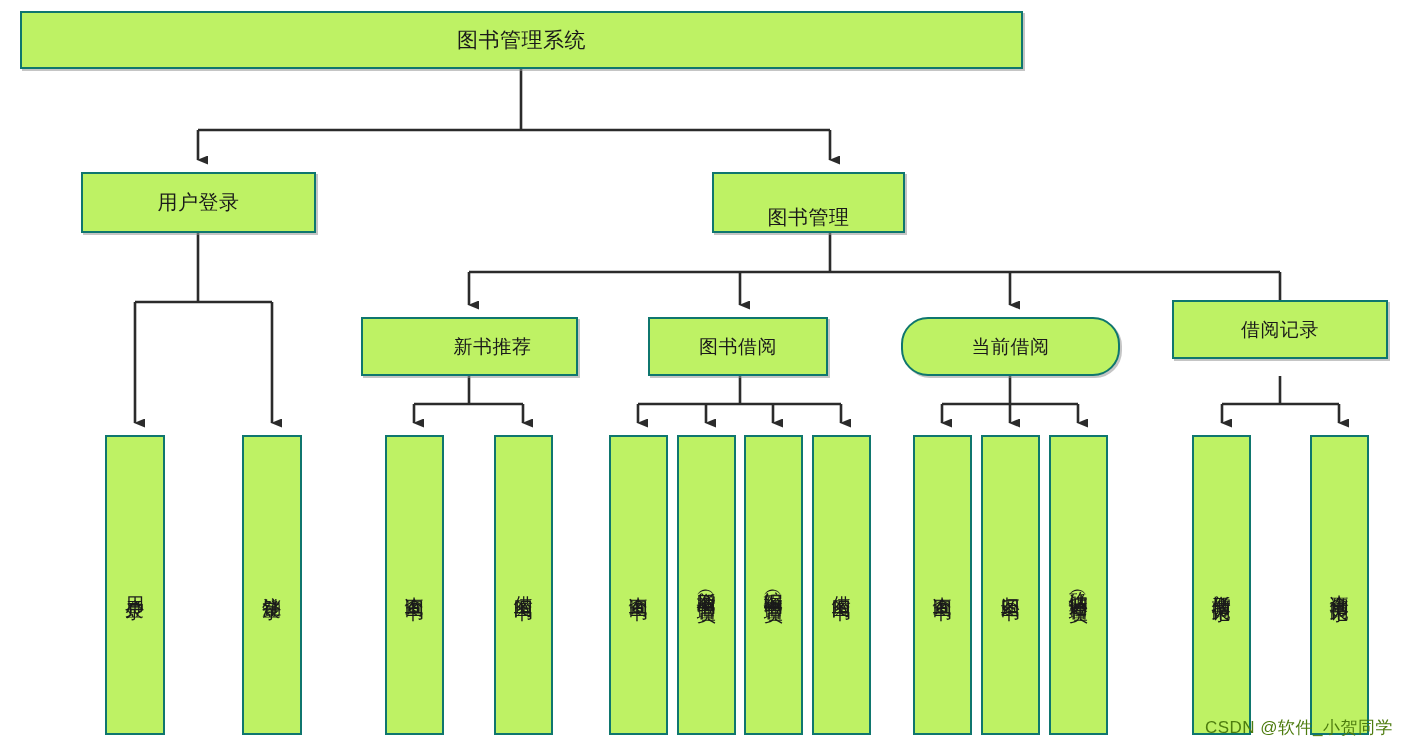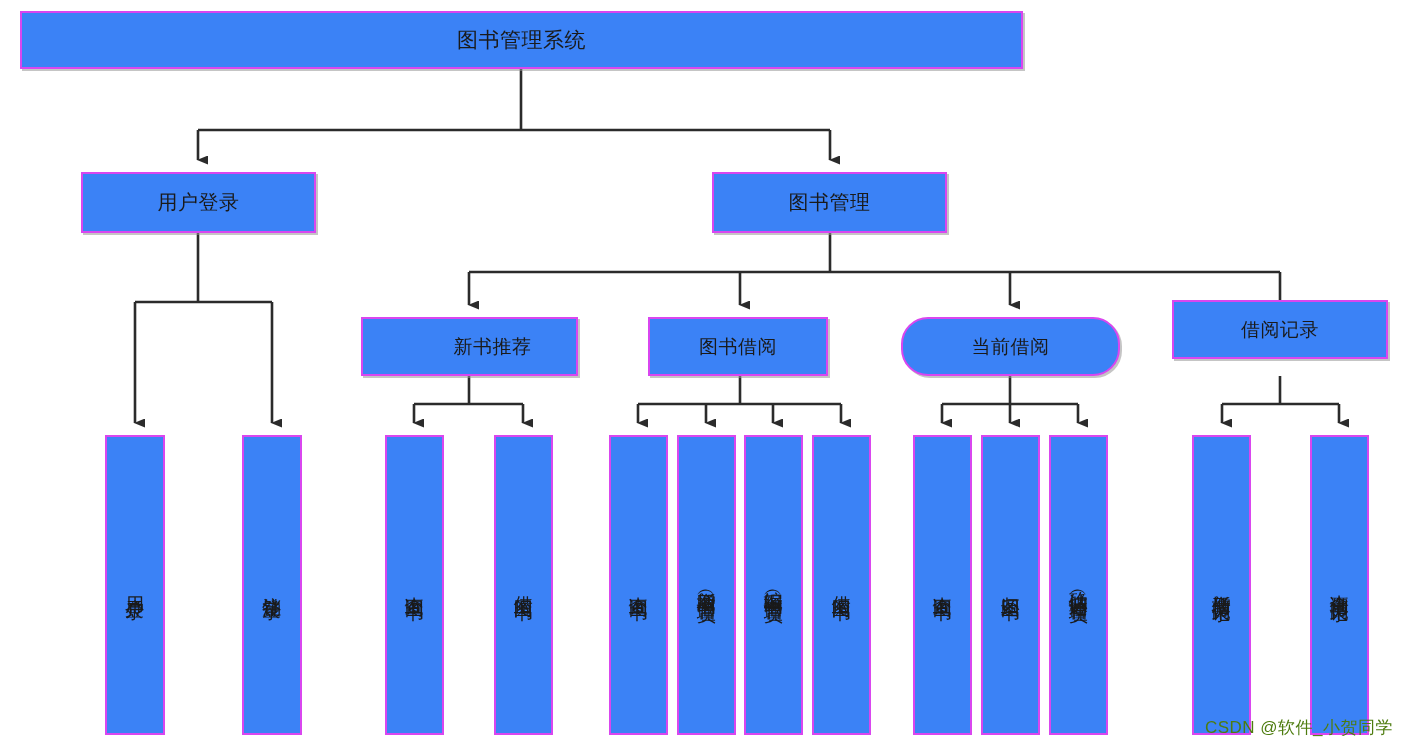--- a/index.html
+++ b/index.html
@@ -24,22 +24,22 @@
     position: absolute;
     top: 0;
     left: 0;
     width: 1405px;
     height: 747px;
     display: block;
   }
   .node-box {
     position: absolute;
     box-sizing: border-box;
-    background: #3b82f6;
-    border: 2px solid #d946ef;
+    background: #bef264;
+    border: 2px solid #0f766e;
     display: flex;
     align-items: center;
     justify-content: center;
     color: #1a1a1a;
   }
   .node-box.shadowed {
     box-shadow: 2px 2px 0 0 rgba(150,150,150,0.55);
   }
   .node-label {
     font-family: "Liberation Sans", "DejaVu Sans", sans-serif;
@@ -146,21 +146,21 @@
     </g>
   </svg>
 
   <div class="node-box node-root shadowed" style="left:20px; top:11px; width:1003px; height:58px;">
     <span class="node-label">图书管理系统</span>
   </div>
 
   <div class="node-box node-l2 shadowed" style="left:81px; top:172px; width:235px; height:61px;">
     <span class="node-label">用户登录</span>
   </div>
-  <div class="node-box node-l2 shadowed" style="left:712px; top:172px; width:235px; height:61px;">
+  <div class="node-box node-l2 shadowed" style="left:712px; top:172px; width:193px; height:61px;align-items:flex-end;">
     <span class="node-label">图书管理</span>
   </div>
 
   <div class="node-box node-l3 shadowed" style="left:361px; top:317px; width:217px; height:59px;padding-left:46px;">
     <span class="node-label">新书推荐</span>
   </div>
   <div class="node-box node-l3 shadowed" style="left:648px; top:317px; width:180px; height:59px;">
     <span class="node-label">图书借阅</span>
   </div>
   <div class="node-box node-l3 shadowed" style="left:901px; top:317px; width:219px; height:59px;border-radius:27px;">

